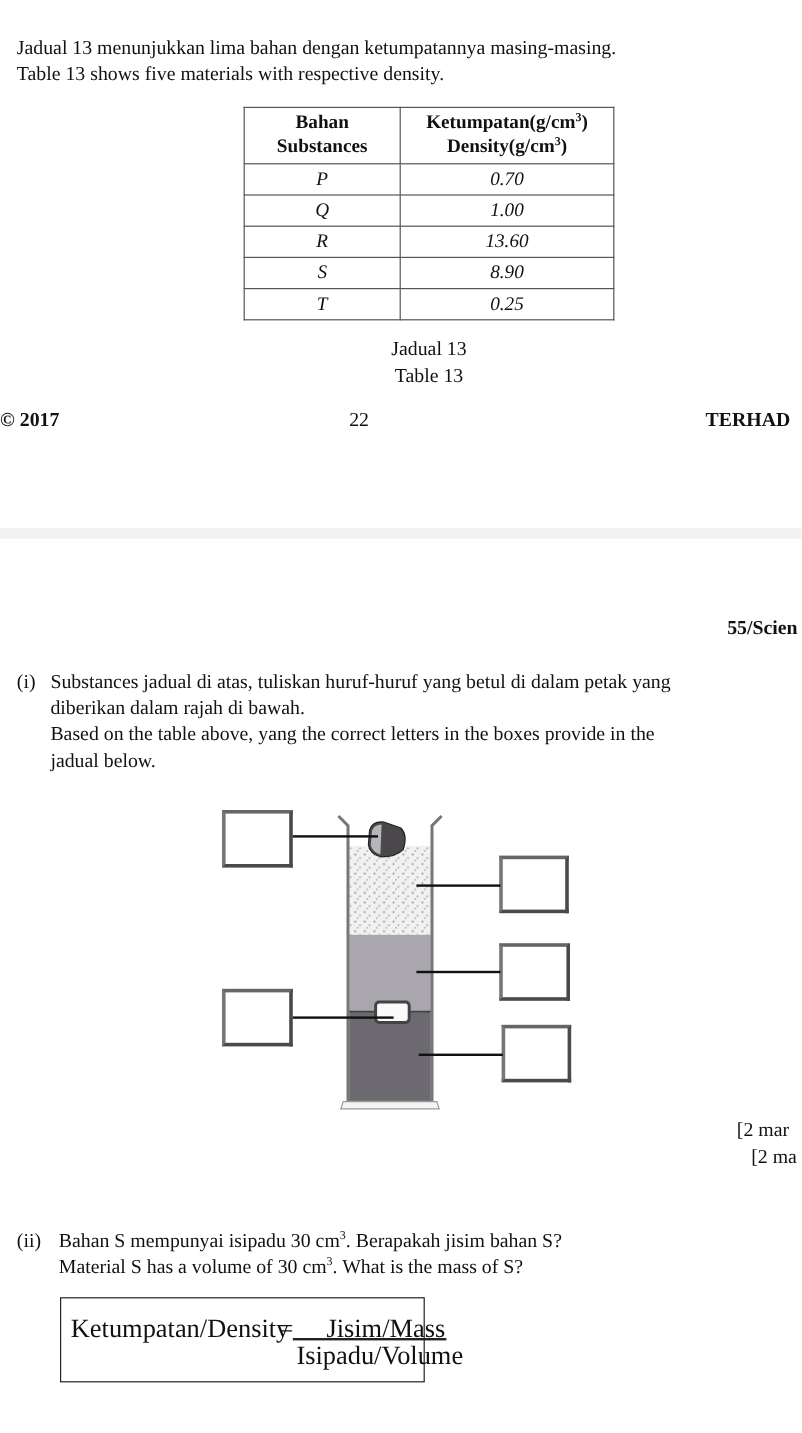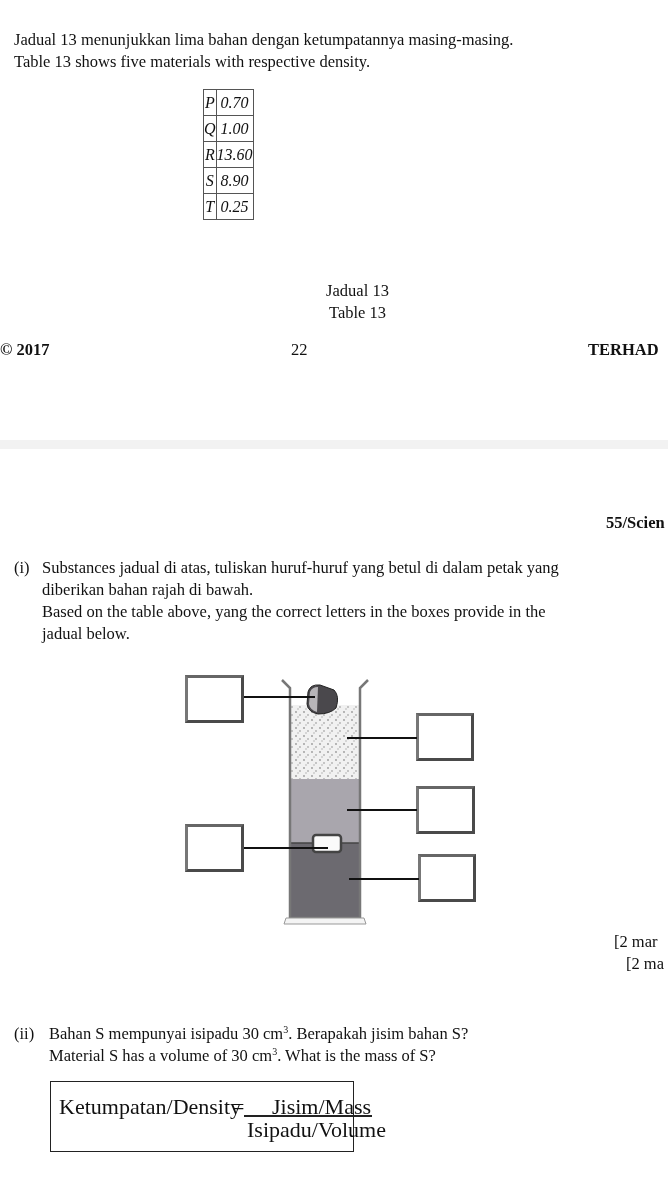--- a/index.html
+++ b/index.html
@@ -20,20 +20,30 @@
   sup{font-size:10px;vertical-align:super;line-height:0;}
 </style>
 </head>
 <body>
 
 <div class="abs t" style="left:14px;top:29px;">Jadual 13 menunjukkan lima bahan dengan ketumpatannya masing-masing.</div>
 <div class="abs t it" style="left:14px;top:51px;">Table 13 shows five materials with respective density.</div>
 
 <table class="dens">
   <tbody>
+      <tr>
+    <th class="c1">
+      <div>Bahan</div>
+      <div class="it">Substances</div>
+    </th>
+    <th class="c2 it">
+      <div><span>Ketumpatan(g/cm</span><sup>3</sup><span>)</span></div>
+      <div><span>Density(g/cm</span><sup>3</sup><span>)</span></div>
+    </th>
+  </tr>
   <tr>
         <td>P</td>
         <td>0.70</td>
       </tr>
   <tr>
         <td>Q</td>
         <td>1.00</td>
       </tr>
   <tr>
         <td>R</td>
@@ -56,21 +66,21 @@
 <div class="abs t b" style="left:0;top:339px;">© 2017</div>
 <div class="abs t" style="left:291px;top:339px;">22</div>
 <div class="abs t b" style="left:588px;top:339px;">TERHAD</div>
 
 <div class="band"></div>
 
 <div class="abs t b" style="left:606px;top:512px;font-family:Liberation Serif, serif;">55/Scien</div>
 
 <div class="abs t" style="left:14px;top:557px;">(i)</div>
 <div class="abs t" style="left:42px;top:557px;">Substances jadual di atas, tuliskan huruf-huruf yang betul di dalam petak yang</div>
-<div class="abs t" style="left:42px;top:579px;">diberikan bahan rajah di bawah.</div>
+<div class="abs t" style="left:42px;top:579px;">diberikan dalam rajah di bawah.</div>
 <div class="abs t it" style="left:42px;top:601px;">Based on the table above, yang the correct letters in the boxes provide in the</div>
 <div class="abs t it" style="left:42px;top:623px;">jadual below.</div>
 
 <div>
   <svg class="abs" style="left:270px;top:670px;" width="110" height="260" viewBox="0 0 110 260">
     <defs>
       <pattern id="speckle" width="8" height="8" patternUnits="userSpaceOnUse">
         <rect width="8" height="8" fill="#f1f1f1"></rect>
         <circle cx="2" cy="2" r="0.9" fill="#9a9a9a"></circle>
         <circle cx="6" cy="5" r="0.9" fill="#b0b0b0"></circle>

